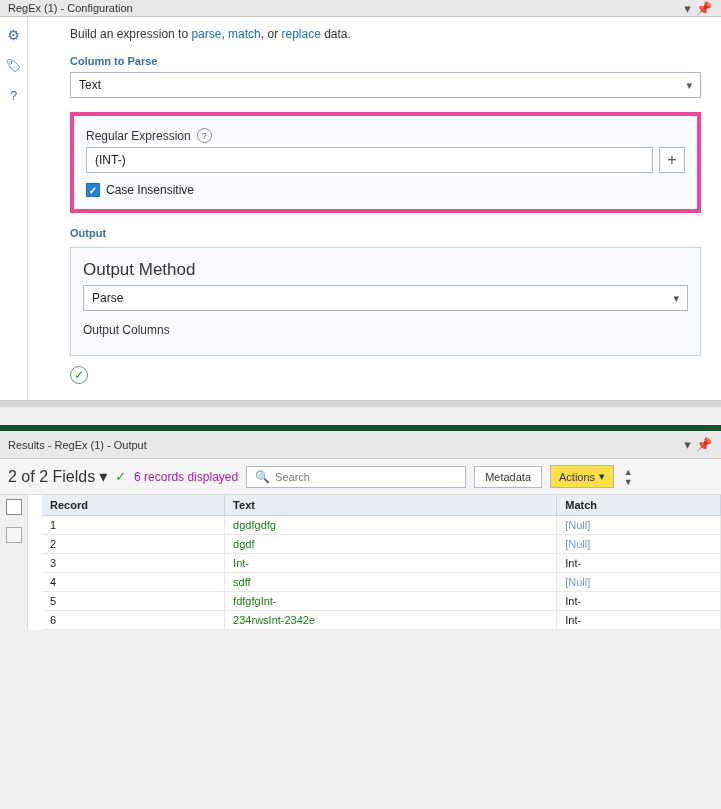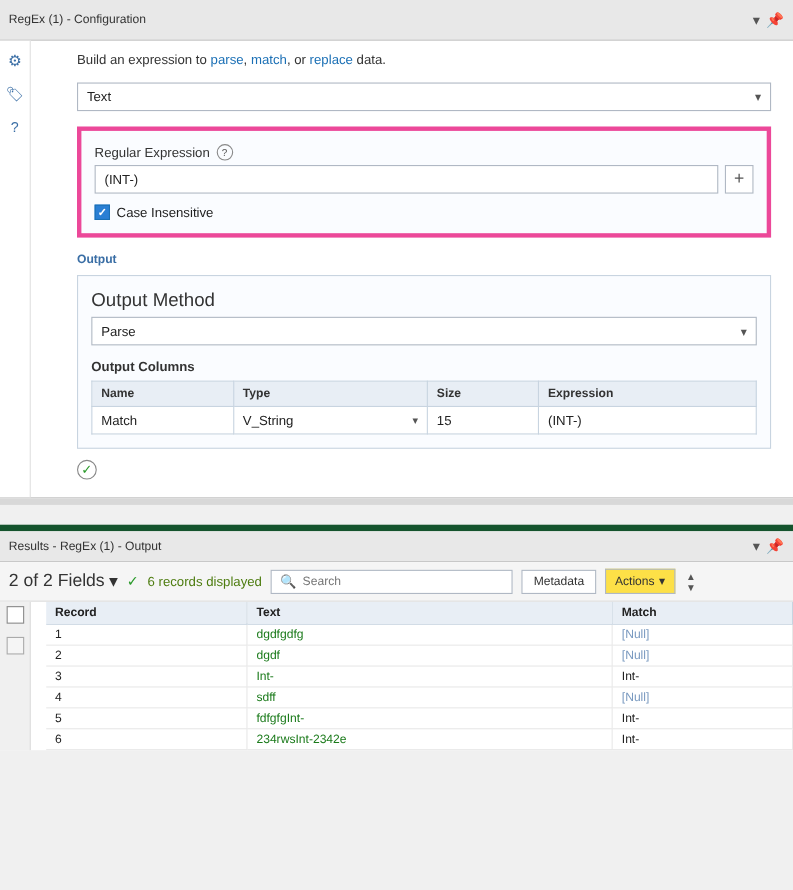--- a/index.html
+++ b/index.html
@@ -18,21 +18,21 @@
       border-bottom: 1px solid #c8c8c8;
     }
 
     .panel-header {
       display: flex;
       align-items: center;
       justify-content: space-between;
       background: #e8e8e8;
       padding: 4px 8px;
       border-bottom: 1px solid #c8c8c8;
-      height: 37px;
+      height: 17px;
     }
     .panel-header-title {
       font-size: 11px;
       color: #333;
     }
     .panel-header-icons {
       display: flex;
       gap: 6px;
       align-items: center;
     }
@@ -191,21 +191,21 @@
     .output-method-label {
       font-size: 17px;
       color: #333;
       font-weight: 500;
       margin-bottom: 5px;
     }
 
     .output-columns-label {
       font-size: 12px;
       color: #333;
-      font-weight: 700;
+      font-weight: 400;
       margin-bottom: 6px;
       margin-top: 12px;
     }
 
     .columns-table {
       width: 100%;
       border-collapse: collapse;
       border: 1px solid #c8d4e0;
     }
     .columns-table th {
@@ -266,21 +266,21 @@
       font-size: 16px;
       color: #333;
       cursor: pointer;
     }
     .check-green {
       color: #2a9a2a;
       font-size: 13px;
     }
     .records-text {
       font-size: 12px;
-      color: #4d7c0f;
+      color: #a21caf;
     }
     .search-box {
       display: flex;
       align-items: center;
       border: 1px solid #b0b8c4;
       background: #fff;
       padding: 3px 8px;
       gap: 5px;
       flex: 1;
       max-width: 220px;
@@ -379,20 +379,21 @@
       <span class="sidebar-icon">⚙</span>
       <span class="sidebar-icon" style="font-size:13px;">🏷</span>
       <span class="sidebar-icon" style="font-size:13px;">?</span>
     </div>
 
     <div class="main-content" style="flex:1; padding-right:20px;">
       <p class="intro-text">
         Build an expression to <span class="highlight">parse</span>, <span class="highlight">match</span>, or <span class="highlight">replace</span> data.
       </p>
 
+      <div class="section-label">Column to Parse</div>
       <div class="dropdown-field">
         <span>Text</span>
         <span class="dropdown-arrow">▾</span>
       </div>
 
       <div class="format-section">
         <div class="regex-row">
           <span class="regex-label">Regular Expression</span>
           <div class="help-icon">?</div>
         </div>
@@ -407,43 +408,20 @@
       </div>
 
       <div class="output-section-title">Output</div>
       <div class="output-section">
         <div class="output-method-label">Output Method</div>
         <div class="dropdown-field" style="margin-bottom:0;">
           <span>Parse</span>
           <span class="dropdown-arrow">▾</span>
         </div>
         <div class="output-columns-label">Output Columns</div>
-        <table class="columns-table">
-          <thead>
-            <tr>
-              <th>Name</th>
-              <th>Type</th>
-              <th>Size</th>
-              <th>Expression</th>
-            </tr>
-          </thead>
-          <tbody>
-            <tr>
-              <td>Match</td>
-              <td>
-                <div class="td-type-cell">
-                  <span>V_String</span>
-                  <span style="color:#555; font-size:10px;">▾</span>
-                </div>
-              </td>
-              <td>15</td>
-              <td class="td-expression">(INT-)</td>
-            </tr>
-          </tbody>
-        </table>
       </div>
 
       <div style="display:flex; align-items:center; justify-content:flex-start; padding: 10px 0 6px 0;">
         <div style="width:18px; height:18px; border-radius:50%; border:1px solid #888; display:flex; align-items:center; justify-content:center; cursor:pointer;">
           <span style="color:#2a9a2a; font-size:12px;">✓</span>
         </div>
       </div>
     </div>
   </div>
 </div>

